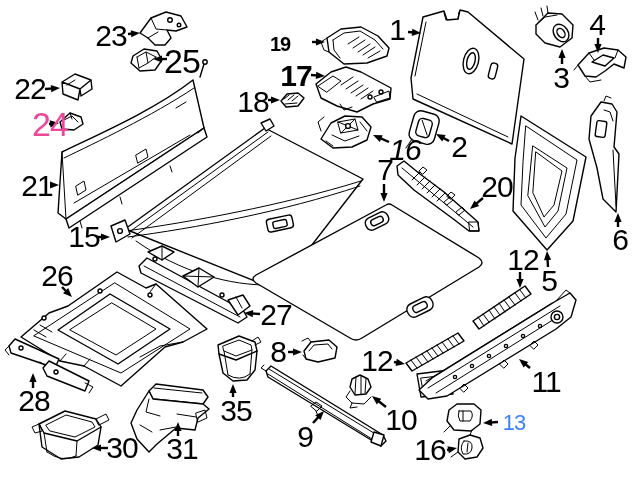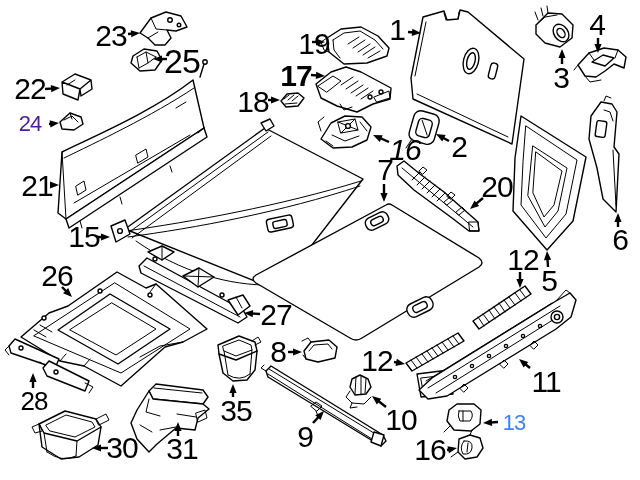--- a/index.html
+++ b/index.html
@@ -417,27 +417,27 @@
       <span class="callout" style="left: 401px; top: 420px; font-size: 30px; color: rgb(0, 0, 0);">10</span>
       <span class="callout" style="left: 546px; top: 382px; font-size: 30px; color: rgb(0, 0, 0);">11</span>
       <span class="callout" style="left: 377px; top: 361px; font-size: 30px; color: rgb(0, 0, 0);">12</span>
       <span class="callout" style="left: 523px; top: 260px; font-size: 30px; color: rgb(0, 0, 0);">12</span>
       <span class="callout" style="left: 514px; top: 423px; font-size: 22px; color: #3b82f6;">13</span>
       <span class="callout" style="left: 430px; top: 450px; font-size: 30px; color: rgb(0, 0, 0);">16</span>
       <span class="callout" style="left: 84px; top: 237px; font-size: 30px; color: rgb(0, 0, 0);">15</span>
       <span class="callout" style="left: 405px; top: 150px; font-size: 30px; color: rgb(0, 0, 0); font-style: italic;">16</span>
       <span class="callout" style="left: 296px; top: 76px; font-size: 30px; color: rgb(0, 0, 0); font-weight: bold;">17</span>
       <span class="callout" style="left: 253px; top: 102px; font-size: 30px; color: rgb(0, 0, 0);">18</span>
-      <span class="callout" style="left: 314px; top: 44px; font-size: 30px; color: rgb(0, 0, 0);">19</span>
+      <span class="callout" style="left: 280px; top: 44px; font-size: 20px; color: rgb(0, 0, 0); font-weight: bold;">19</span>
       <span class="callout" style="left: 497px; top: 187px; font-size: 30px; color: rgb(0, 0, 0);">20</span>
       <span class="callout" style="left: 37px; top: 186px; font-size: 30px; color: rgb(0, 0, 0);">21</span>
       <span class="callout" style="left: 30px; top: 89px; font-size: 30px; color: rgb(0, 0, 0);">22</span>
       <span class="callout" style="left: 111px; top: 36px; font-size: 30px; color: rgb(0, 0, 0);">23</span>
-      <span class="callout" style="left: 30px; top: 124px; font-size: 22px; color: #4c1d95;">24</span>
+      <span class="callout" style="left: 50px; top: 124px; font-size: 34px; color: #ec4899;">24</span>
       <span class="callout" style="left: 182px; top: 61px; font-size: 34px; color: rgb(0, 0, 0);">25</span>
       <span class="callout" style="left: 57px; top: 276px; font-size: 30px; color: rgb(0, 0, 0);">26</span>
       <span class="callout" style="left: 276px; top: 315px; font-size: 30px; color: rgb(0, 0, 0);">27</span>
-      <span class="callout" style="left: 34px; top: 401px; font-size: 26px; color: rgb(0, 0, 0);">28</span>
+      <span class="callout" style="left: 34px; top: 401px; font-size: 30px; color: rgb(0, 0, 0);">28</span>
       <span class="callout" style="left: 236px; top: 411px; font-size: 30px; color: rgb(0, 0, 0);">35</span>
       <span class="callout" style="left: 122px; top: 448px; font-size: 30px; color: rgb(0, 0, 0);">30</span>
       <span class="callout" style="left: 182px; top: 449px; font-size: 30px; color: rgb(0, 0, 0);">31</span>
     </div>
 </div>
 
 </body></html>

